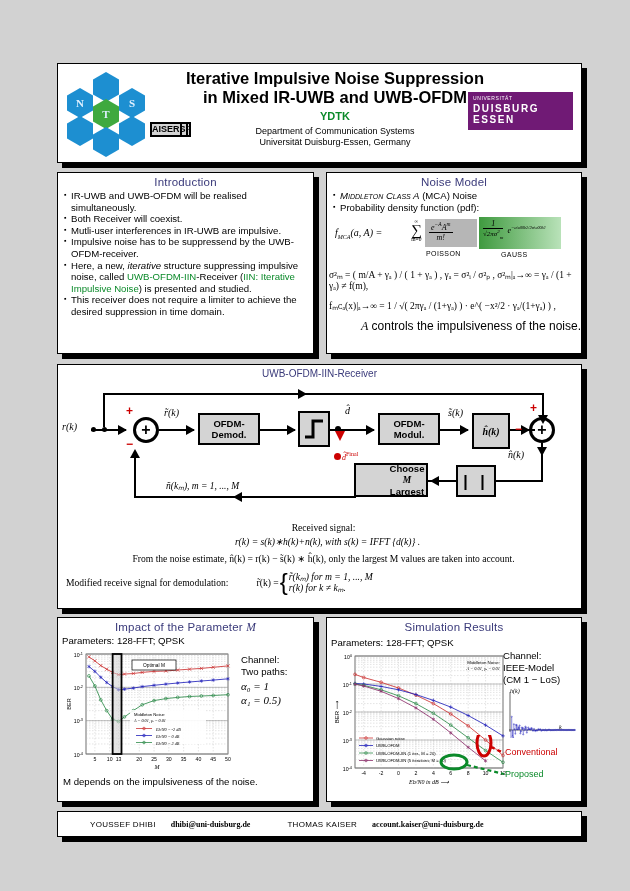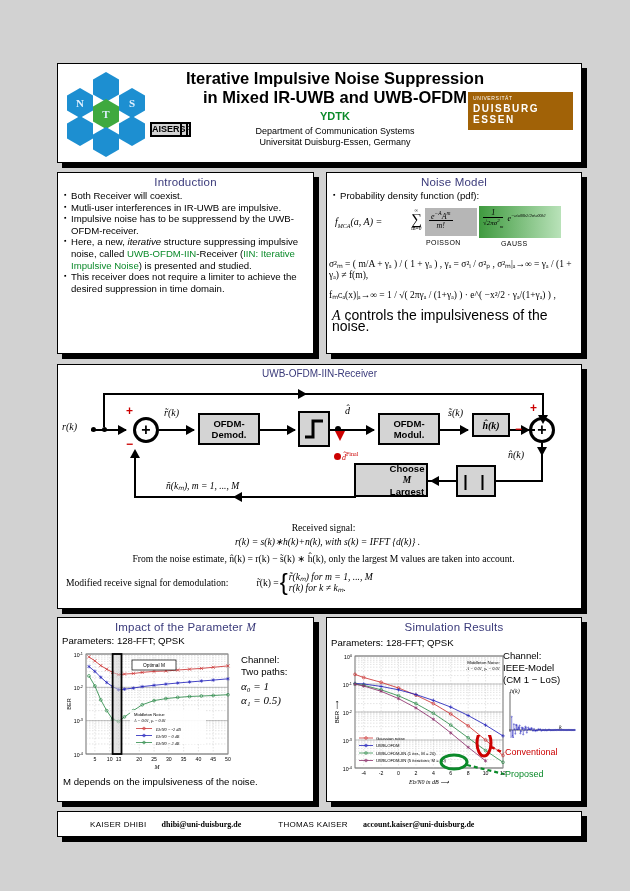--- a/index.html
+++ b/index.html
@@ -59,21 +59,21 @@
     background:#1d8fd1;
     clip-path:polygon(50% 0,100% 25%,100% 75%,50% 100%,0 75%,0 25%);
     color:#dff0ff;font-weight:bold;font-size:11px;
     display:flex;align-items:center;justify-content:center;
     font-family:"Liberation Serif", serif;
   }
   .hex.ctr{background:#3fa93f;}
   
   .ude{
     position:absolute;right:8px;top:28px;width:105px;height:38px;
-    background:#a16207;color:#fff;
+    background:#701a75;color:#fff;
   }
   .ude .u1{position:absolute;left:5px;top:3px;font-size:5px;letter-spacing:.6px;}
   .ude .u2{position:absolute;left:5px;top:11px;font-size:10px;font-weight:bold;letter-spacing:1.6px;}
   .ude .u3{position:absolute;left:5px;top:22px;font-size:10px;font-weight:bold;letter-spacing:1.6px;}
 
   
   #intro{left:57px;top:172px;width:257px;height:182px;}
   #noise{left:326px;top:172px;width:256px;height:182px;}
   .formula{font-family:"Liberation Serif", serif;font-style:italic;}
   .fbox{position:relative;margin:4px 2px 0 2px;height:48px;}
@@ -175,31 +175,33 @@
         <div class="u2">DUISBURG</div>
         <div class="u3">ESSEN</div>
       </div>
 
     </div>
   </div>
 
   <div class="panel" id="intro">
     <div class="sect-title">Introduction</div>
     <ul class="bullets body-txt">
+      <li>IR-UWB and UWB-OFDM will be realised simultaneously.</li>
       <li>Both Receiver will coexist.</li>
       <li>Mutli-user interferences in IR-UWB are impulsive.</li>
       <li>Impulsive noise has to be suppressend by the UWB-OFDM-receiver.</li>
       <li><span>Here, a new, </span><span class="ital">iterative</span><span> structure suppressing impulsive noise, called </span><span class="grn">UWB-OFDM-IIN</span><span>-Receiver (</span><span class="grn">IIN: Iterative Impulsive Noise</span><span>) is presented and studied.</span></li>
       <li>This receiver does not require a limiter to achieve the desired suppression in time domain.</li>
     </ul>
   </div>
 
   <div class="panel" id="noise">
     <div class="sect-title">Noise Model</div>
     <ul class="bullets body-txt">
+      <li><span class="ital" style="font-variant:small-caps;">Middleton Class A</span><span> (MCA) Noise</span></li>
       <li>Probability density function (pdf):</li>
     </ul>
 
     <div class="fbox">
       <div class="poisson-hl"></div>
       <div class="gauss-hl"></div>
 
       <div class="f-lhs formula">
         <span>f</span><sub style="font-size:6px;font-variant:small-caps;">MCA</sub><span>(a, A)  =</span>
       </div>
@@ -225,21 +227,21 @@
         </div>
         <div style="display:inline-block;vertical-align:middle;font-size:8px;">
           <span>e</span><sup style="font-size:5px;"><span>−a</span><span style="font-size:4px;">\u00b2</span>/<span>2σ</span><span style="font-size:4px;">\u00b2</span></sup>
         </div>
       </div>
       <div class="sub-lbl" style="left:172px;top:34px;">GAUSS</div>
     </div>
 
     <div class="mathline">σ²ₘ = ( m/A + γₐ ) / ( 1 + γₐ ) ,   γₐ = σ²ᵢ / σ²ₚ ,    σ²ₘ|ₐ→∞ = γₐ / (1 + γₐ) ≠ f(m),</div>
     <div class="mathline" style="margin-top:8px;">fₘᴄₐ(x)|ₐ→∞ = 1 / √( 2πγₐ / (1+γₐ) )  · e^( −x²/2 · γₐ/(1+γₐ) ) ,</div>
-    <div class="body-txt" style="margin:9px 0 0 5px;font-size:14px;"><span style="font-style:italic;font-family:'Liberation Serif',serif;">A</span><span> controls the impulsiveness of the noise.</span></div>
+    <div class="body-txt" style="margin:9px 0 0 5px;font-size:12px;text-align:right;"><span style="font-style:italic;font-family:'Liberation Serif',serif;">A</span><span> controls the impulsiveness of the noise.</span></div>
   </div>
 
   <div class="panel" id="receiver">
     <div class="rx-title">UWB-OFDM-IIN-Receiver</div>
 
     <div class="diagram">
 
       <div class="wire hw" style="left:45px;top:14px;width:440px;"></div>
       <div class="wire vw" style="left:45px;top:14px;height:34px;"></div>
       <div class="arrow ar-r" style="left:240px;top:10px;"></div>
@@ -283,21 +285,21 @@
       <div style="position:absolute;left:284px;top:72px;font-size:8px;color:#cc0000;font-family:'Liberation Serif',serif;font-style:italic;"><span>d̂</span><sup style="font-size:6px;font-style:normal;">Final</sup></div>
 
       <div class="blk" style="left:320px;top:34px;width:62px;height:32px;">
         <div><span>OFDM-</span><br><span>Modul.</span></div>
       </div>
 
       <div class="lbl" style="left:390px;top:28px;">s̃(k)</div>
       <div class="wire hw" style="left:382px;top:50px;width:28px;"></div>
       <div class="arrow ar-r" style="left:402px;top:46px;"></div>
 
-      <div class="blk" style="left:414px;top:34px;width:38px;height:24px;">
+      <div class="blk" style="left:414px;top:34px;width:38px;height:36px;">
         <span class="lbl" style="position:static;font-size:10px;">ĥ(k)</span>
       </div>
 
       <div class="wire hw" style="left:452px;top:50px;width:25px;"></div>
       <div class="arrow ar-r" style="left:463px;top:46px;"></div>
 
       <div class="sumcirc" style="left:471px;top:38px;">+</div>
       <div class="sign" style="left:472px;top:22px;">+</div>
       <div class="sign" style="left:457px;top:43px;">−</div>
 
@@ -815,20 +817,20 @@
         <ellipse cx="62" cy="8" rx="7" ry="13" fill="none" stroke="#cc0000" stroke-width="3"></ellipse>
         <path d="M69 12 L82 18" stroke="#cc0000" stroke-width="2.2" stroke-dasharray="4 3" fill="none"></path>
         <ellipse cx="32" cy="27" rx="13" ry="7" fill="none" stroke="#0b8a2a" stroke-width="3"></ellipse>
         <path d="M45 30 L82 39" stroke="#0b8a2a" stroke-width="2.2" stroke-dasharray="4 3" fill="none"></path>
       </svg>
     </div>
   </div>
 
   <div class="panel" id="footer">
     <div class="foot-inner">
-      <div style="margin-left:32px;" class="foot-name">KAISER DHIBI</div>
+      <div style="margin-left:32px;" class="foot-name">YOUSSEF DHIBI</div>
       <div class="foot-mail">dhibi@uni-duisburg.de</div>
       <div style="margin-left:37px;" class="foot-name">THOMAS KAISER</div>
       <div class="foot-mail">account.kaiser@uni-duisburg.de</div>
     </div>
   </div>
 
 </div>
 
 </body></html>

